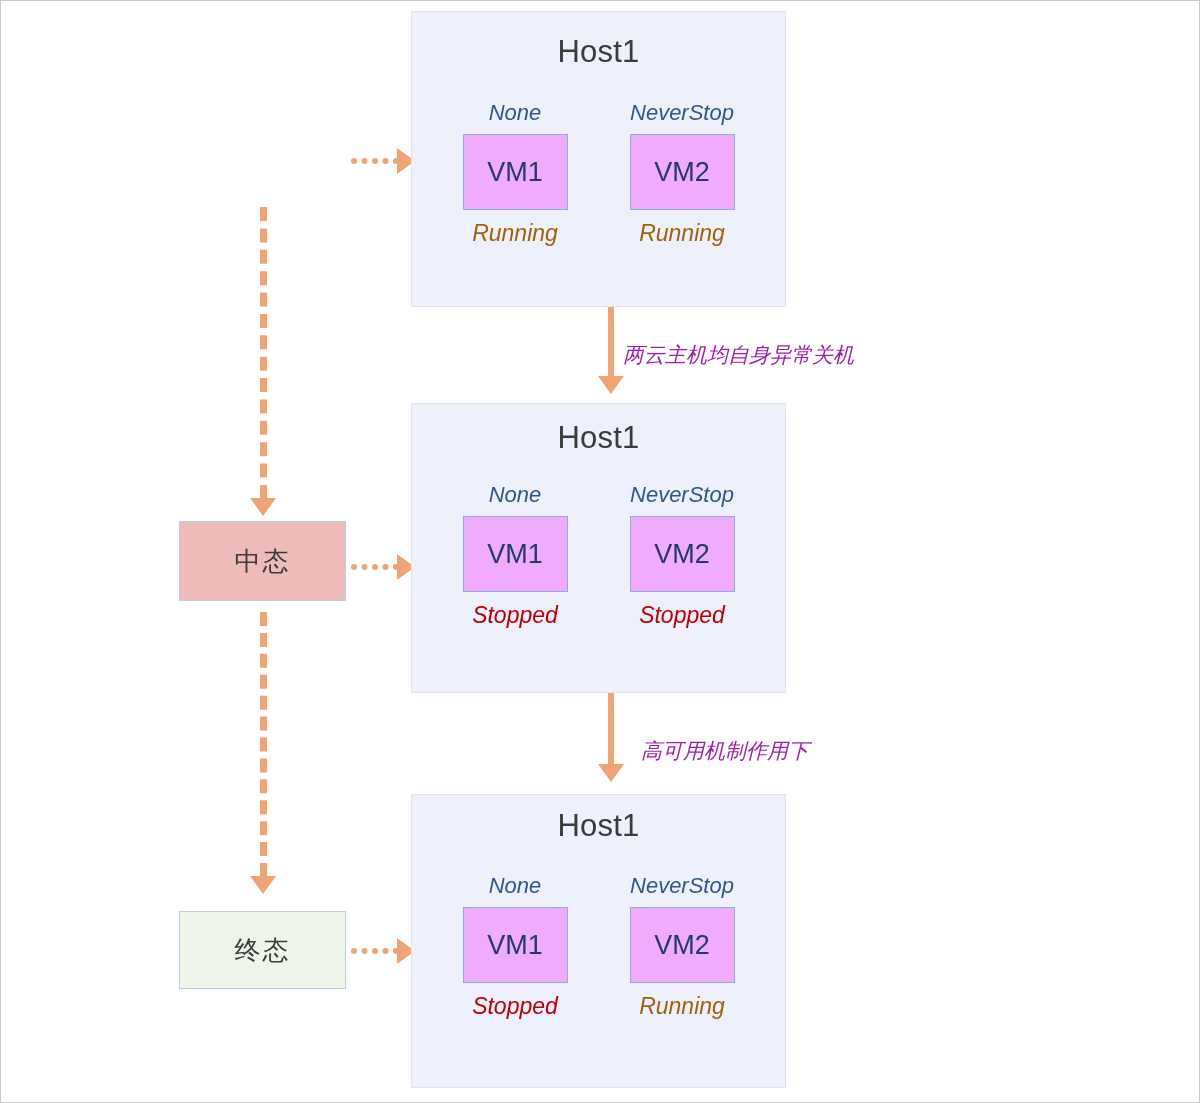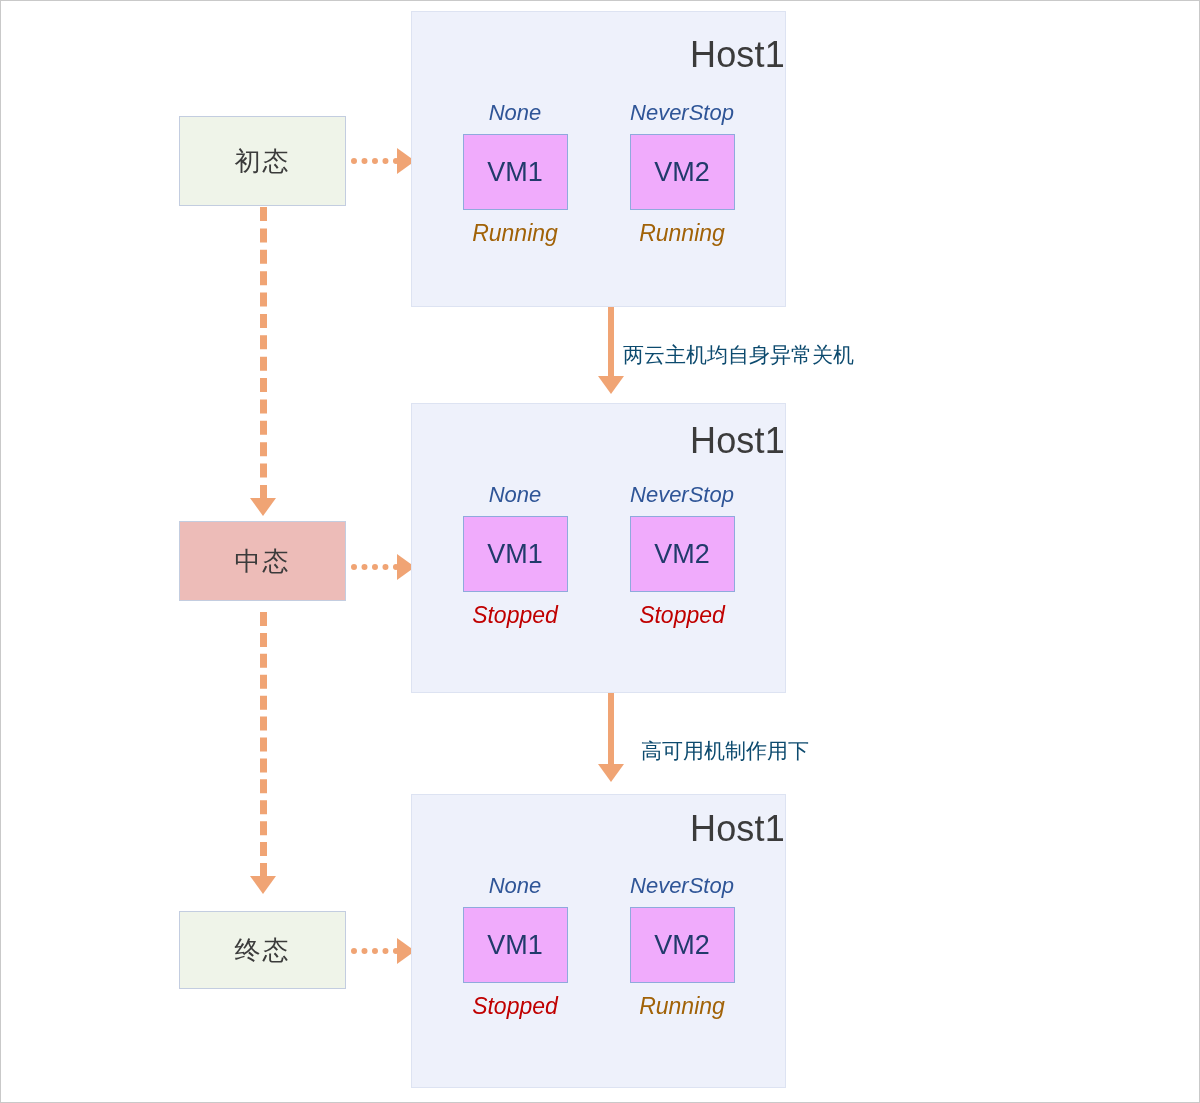--- a/index.html
+++ b/index.html
@@ -26,22 +26,22 @@
   .host-panel {
     position: absolute;
     background: #eef1fb;
     border: 1px solid #dde3f2;
     box-sizing: border-box;
   }
   .host-title {
     position: absolute;
     left: 0;
     right: 0;
-    text-align: right;
-    font-size: 36px;
+    text-align: center;
+    font-size: 31px;
     color: #3b3b3b;
     font-family: "Liberation Sans", sans-serif;
     letter-spacing: 0.2px;
   }
   .vm-group {
     position: absolute;
     width: 150px;
     text-align: center;
   }
   .vm-policy {
@@ -126,39 +126,37 @@
     width: 0; height: 0;
     border-top: 13px solid transparent;
     border-bottom: 13px solid transparent;
     border-left: 18px solid #f0a474;
   }
 
   
   .edge-label {
     position: absolute;
     font-size: 21px;
-    color: #0c4a6e;
+    font-style: italic;
+    color: #a21caf;
     font-family: "Liberation Sans", sans-serif;
     white-space: nowrap;
   }
 </style>
 </head>
 <body>
 
 <div id="canvas">
 
   <div class="v-dashed" style="left:259px; top:206px; height:292px;"></div>
   <div class="arrow-down" style="left:249px; top:497px;"></div>
 
   <div class="v-dashed" style="left:259px; top:611px; height:265px;"></div>
   <div class="arrow-down" style="left:249px; top:875px;"></div>
 
-  <div class="state-box state-initial" style="left:178px; top:115px; width:167px; height:90px;">
-    <span class="state-box-label">初态</span>
-  </div>
   <div class="h-dotted" style="left:350px; top:157px; width:48px;"></div>
   <div class="arrow-right" style="left:396px; top:147px;"></div>
 
   <div class="state-box state-middle" style="left:178px; top:520px; width:167px; height:80px;">
     <span class="state-box-label">中态</span>
   </div>
   <div class="h-dotted" style="left:350px; top:563px; width:48px;"></div>
   <div class="arrow-right" style="left:396px; top:553px;"></div>
 
   <div class="state-box state-final" style="left:178px; top:910px; width:167px; height:78px;">

